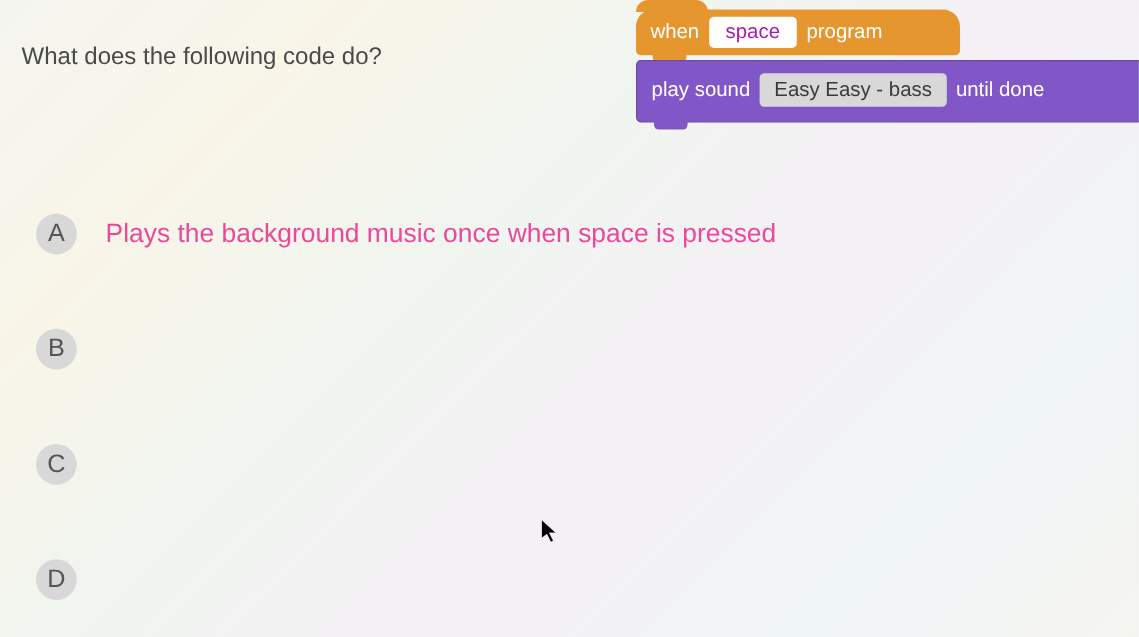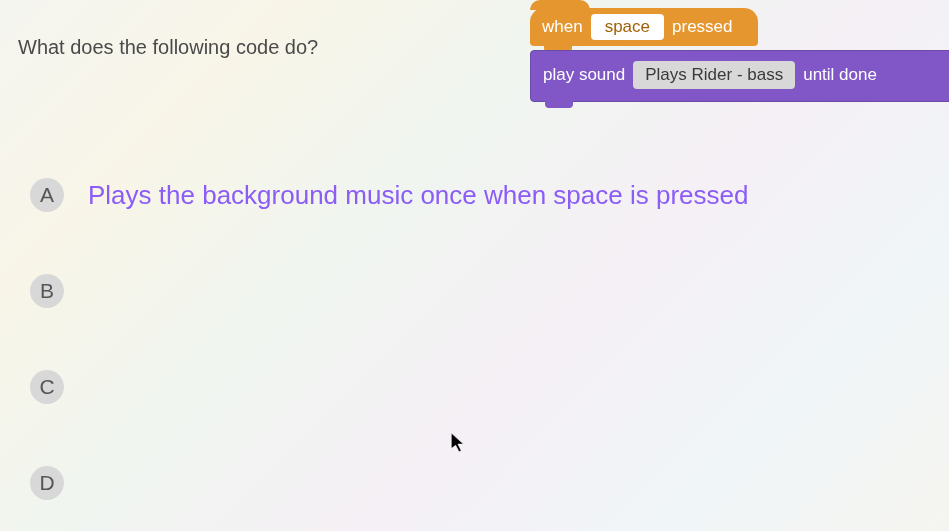--- a/index.html
+++ b/index.html
@@ -31,21 +31,21 @@
     .hat-block {
       background: #e6962e;
       border-radius: 14px 14px 4px 4px;
       padding: 6px 12px 6px 12px;
       display: inline-flex;
       align-items: center;
       gap: 8px;
       color: white;
       font-size: 17px;
       position: relative;
-      width: 228px;
+      width: 270px;
       text-align: right;
     }
     .hat-block::before {
       content: "";
       position: absolute;
       top: -8px;
       left: 0;
       width: 60px;
       height: 10px;
       background: #e6962e;
@@ -55,21 +55,21 @@
       position: absolute;
       bottom: -6px;
       left: 14px;
       width: 28px;
       height: 8px;
       background: #e6962e;
       border-radius: 0 0 4px 4px;
     }
     .dropdown-pill {
       background: #fefefe;
-      color: #a16207;
+      color: #a21caf;
       padding: 3px 14px;
       border-radius: 4px;
       font-size: 17px;
       font-weight: 500;
     }
     .stack-block {
       background: #8157c7;
       border: 1px solid #6b4aa8;
       border-radius: 4px;
       padding: 10px 12px 12px 12px;
@@ -118,22 +118,22 @@
       color: #555;
       display: flex;
       align-items: center;
       justify-content: center;
       font-size: 21px;
       font-weight: 400;
       margin-right: 24px;
       flex-shrink: 0;
     }
     .option-text {
-      font-size: 26px;
-      color: #8b5cf6;
+      font-size: 22px;
+      color: #ec4899;
     }
     .cursor {
       position: absolute;
       left: 450px;
       top: 432px;
       pointer-events: none;
     }
     .cursor svg {
       width: 18px;
       height: 22px;
@@ -142,27 +142,27 @@
 </head>
 <body>
 
 <div class="question-text">What does the following code do?</div>
 
 <div class="code-blocks">
   <div class="hat-block">
     <div class="hat-notch"></div>
     <span>when</span>
     <span class="dropdown-pill">space</span>
-    <span>pressed</span>
+    <span>program</span>
   </div>
   <br>
   <div class="stack-block">
     <div class="stack-notch-bottom"></div>
     <span>play sound</span>
-    <span class="dropdown-pill-dark">Plays Rider - bass</span>
+    <span class="dropdown-pill-dark">Easy Easy - bass</span>
     <span>until done</span>
   </div>
 </div>
 
 <div class="options">
   <div class="option-row">
     <div class="option-letter">A</div>
     <div class="option-text">Plays the background music once when space is pressed</div>
   </div>
   <div class="option-row">

